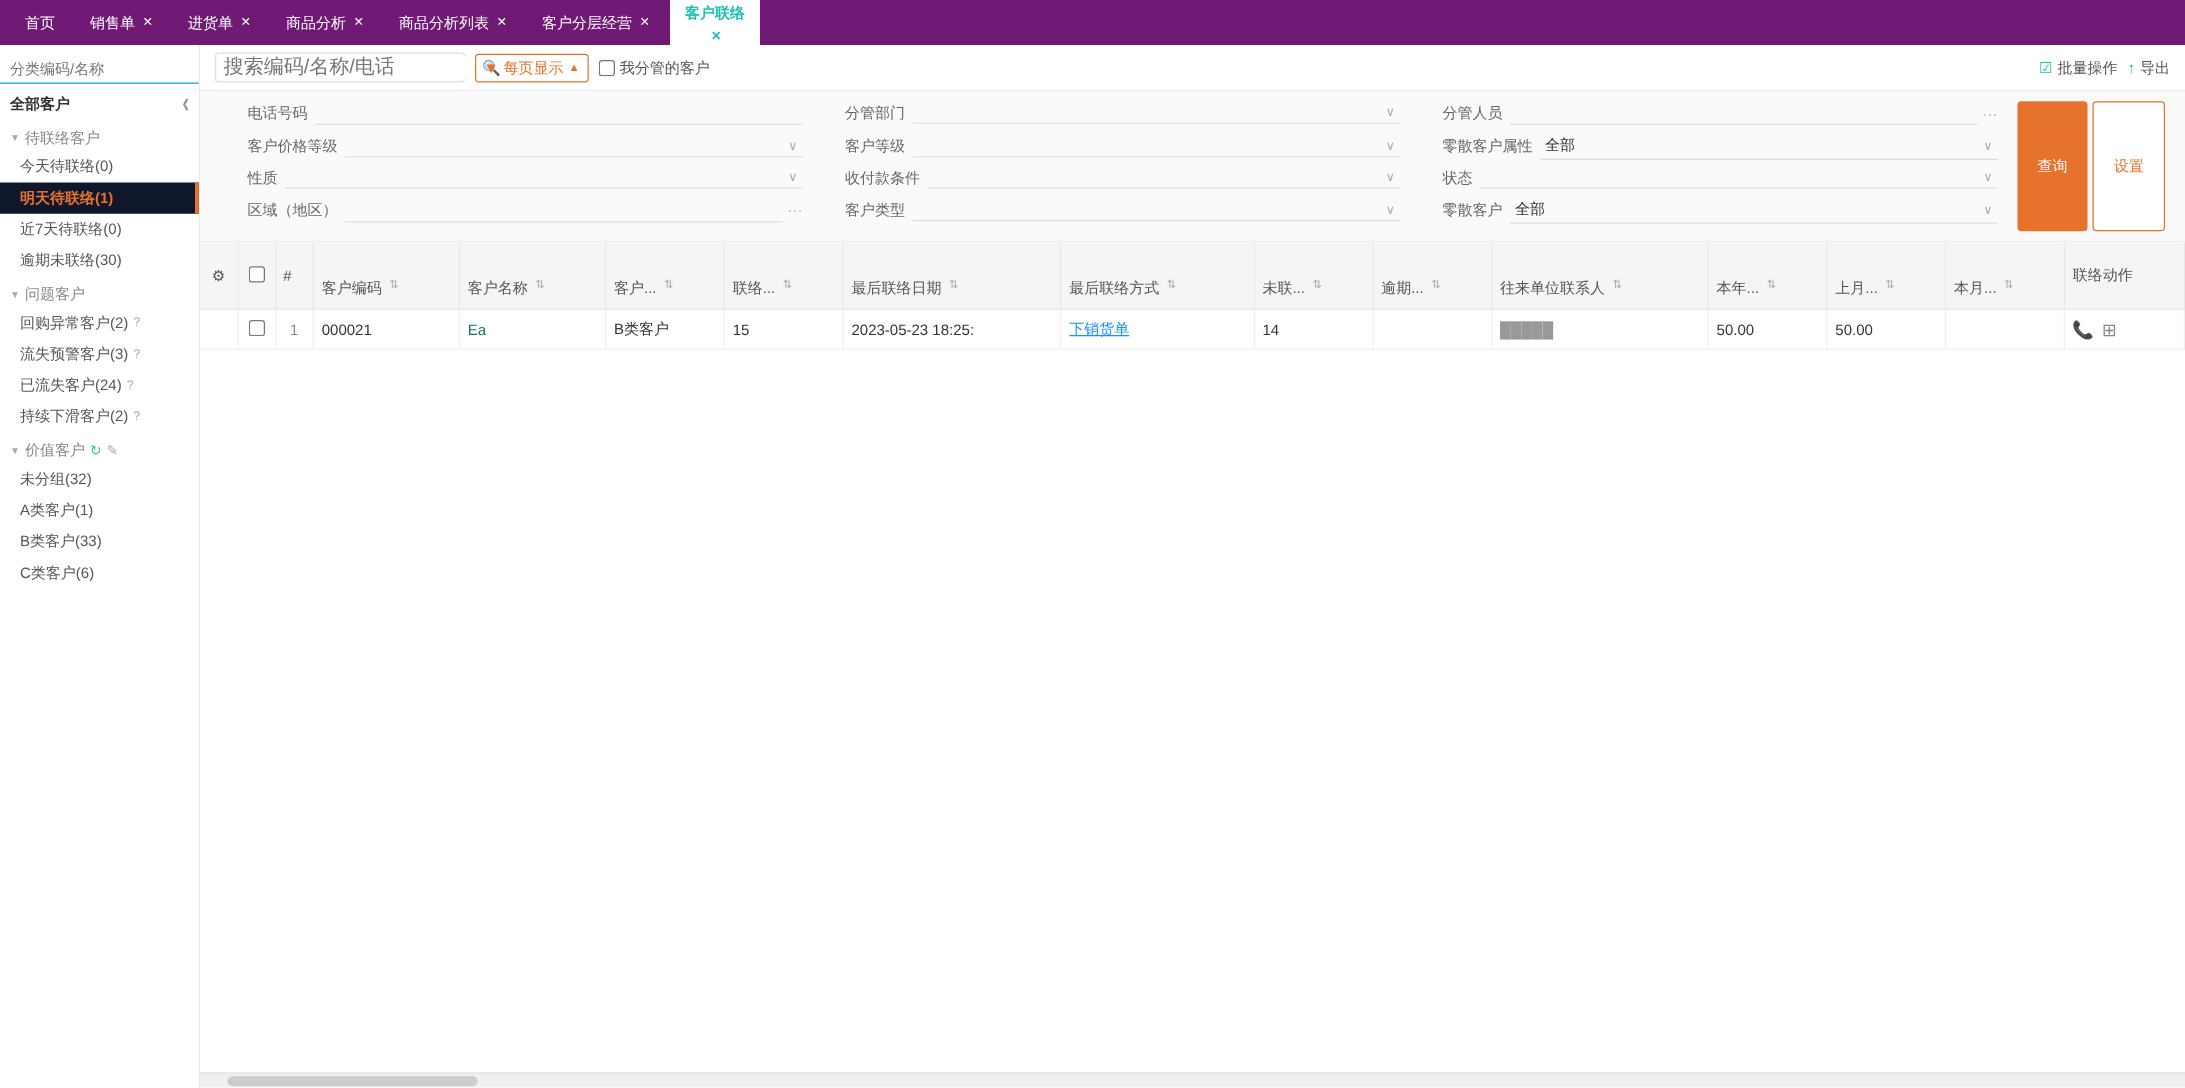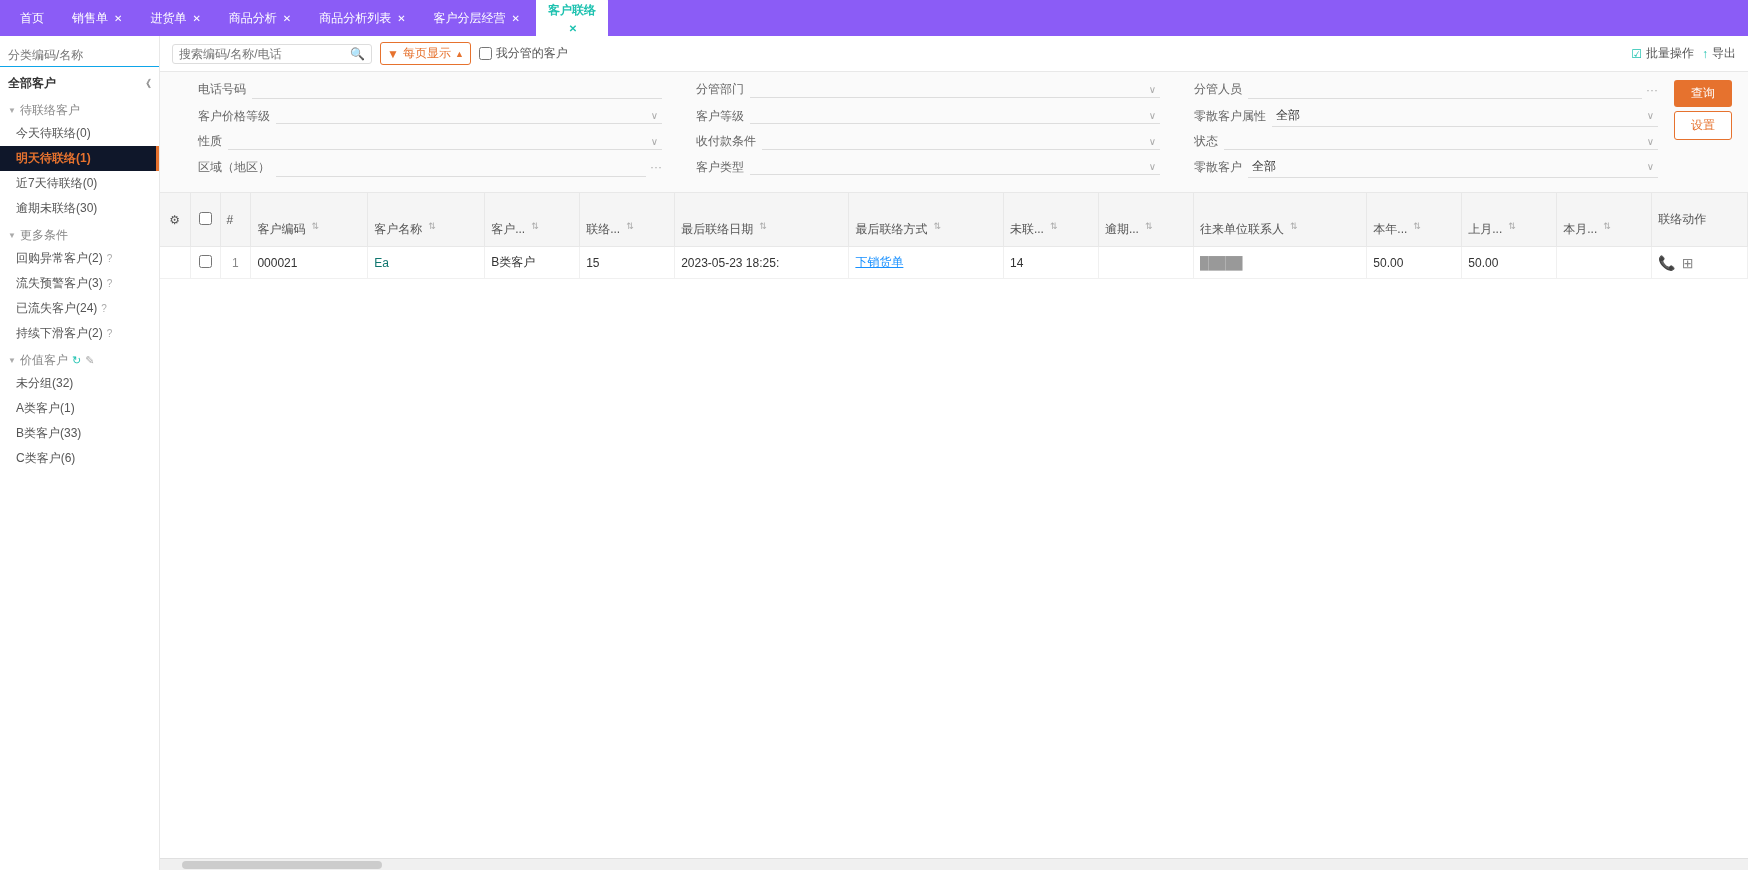--- a/index.html
+++ b/index.html
@@ -1,20 +1,20 @@
 <!DOCTYPE html>
 <html><head>
   <meta charset="utf-8">
   <style>
     * { box-sizing: border-box; margin: 0; padding: 0; font-family: 'Microsoft YaHei', '微软雅黑', Arial, sans-serif; font-size: 12px; }
     body { background: #f5f5f5; color: #333; }
 
     
     .top-nav {
-      background: #8b5cf6;
+      background: #701a75;
       height: 36px;
       display: flex;
       align-items: center;
       padding: 0 8px;
       gap: 4px;
     }
     .nav-item {
       color: #fff;
       padding: 4px 12px;
       cursor: pointer;
@@ -97,21 +97,21 @@
       gap: 8px;
     }
     .filter-search-box {
       display: flex;
       align-items: center;
       border: 1px solid #ddd;
       border-radius: 3px;
       padding: 2px 6px;
       width: 200px;
     }
-    .filter-search-box input { border: none; outline: none; font-size: 12px; color: #14532d; flex: 1; }
+    .filter-search-box input { border: none; outline: none; font-size: 16px; color: #14532d; flex: 1; }
     .filter-btn {
       display: flex;
       align-items: center;
       gap: 4px;
       color: #e6722e;
       cursor: pointer;
       padding: 2px 6px;
       border: 1px solid #e6722e;
       border-radius: 3px;
       font-size: 12px;
@@ -175,21 +175,21 @@
     }
     .set-btn {
       background: #fff;
       color: #e6722e;
       border: 1px solid #e6722e;
       padding: 5px 16px;
       border-radius: 3px;
       cursor: pointer;
       font-size: 12px;
     }
-    .filter-actions { display: flex; flex-direction: column; gap: 4px; margin-left: 8px; }
+    .filter-actions { display: flex; flex-direction: row; gap: 4px; margin-left: 8px; }
 
     
     .table-wrapper { flex: 1; overflow: auto; background: #fff; margin: 0; }
     table { width: 100%; border-collapse: collapse; font-size: 12px; }
     thead tr { background: #f5f5f5; }
     th {
       padding: 8px 6px;
       border-bottom: 1px solid #e8e8e8;
       border-right: 1px solid #e8e8e8;
       color: #555;
@@ -321,21 +321,21 @@
     </div>
     <div class="sidebar-item">
       <span>近7天待联络(0)</span>
     </div>
     <div class="sidebar-item">
       <span>逾期未联络(30)</span>
     </div>
 
     <div class="sidebar-group-label">
       <span class="triangle">▼</span>
-      <span>更多条件</span>
+      <span>问题客户</span>
     </div>
     <div class="sidebar-item">
       <span>回购异常客户(2)</span>
       <span style="color:#aaa;font-size:10px;">?</span>
     </div>
     <div class="sidebar-item">
       <span>流失预警客户(3)</span>
       <span style="color:#aaa;font-size:10px;">?</span>
     </div>
     <div class="sidebar-item">

